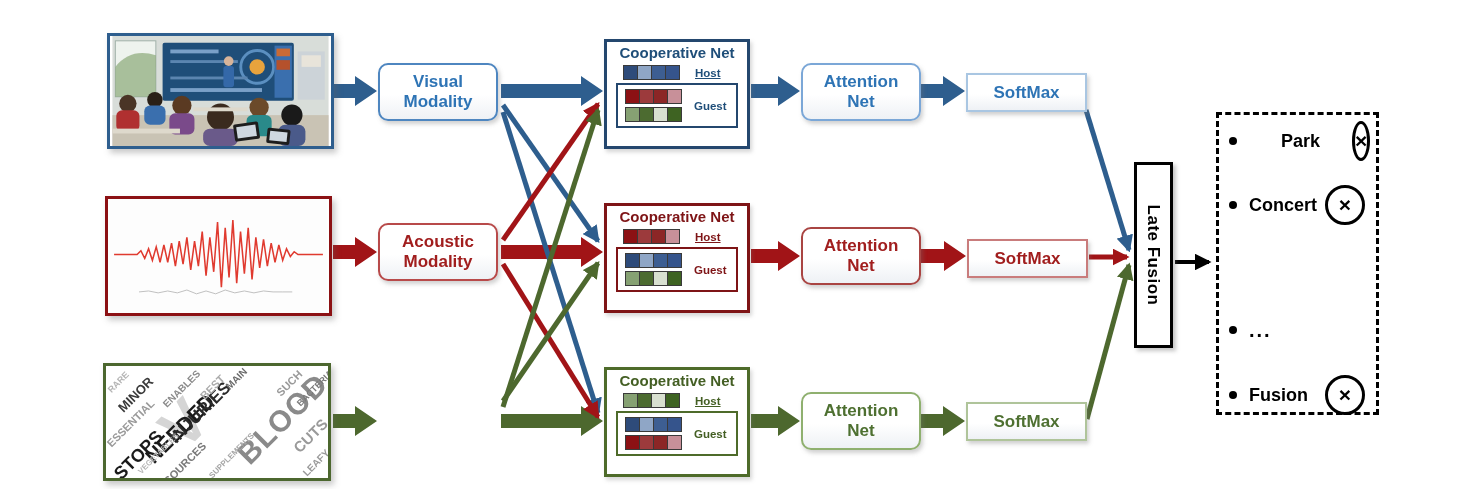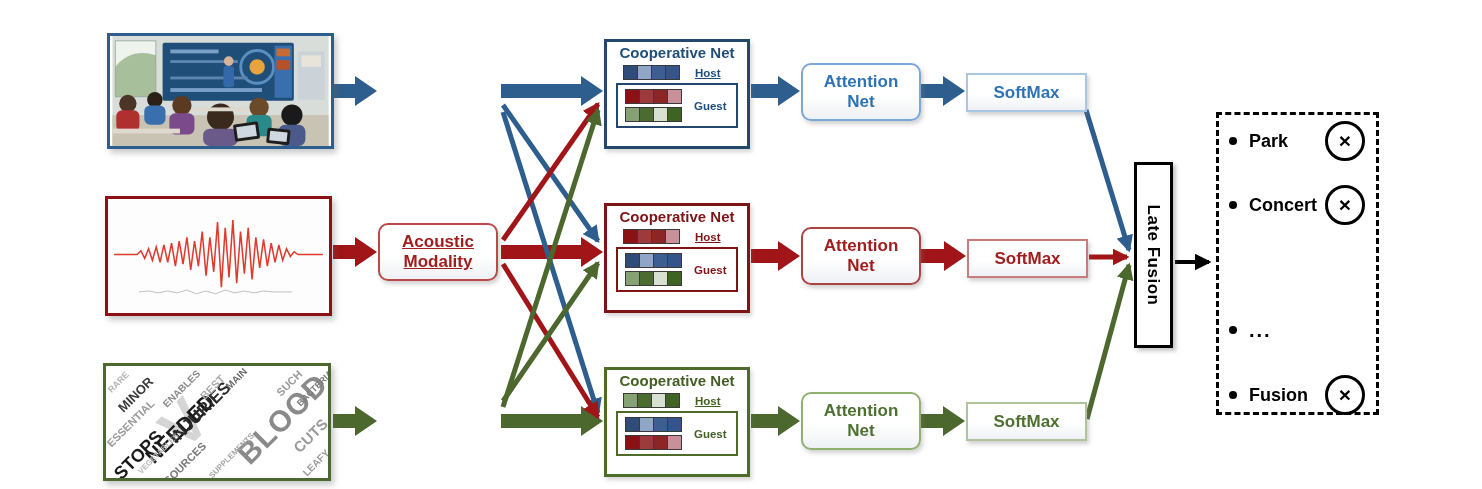--- a/index.html
+++ b/index.html
@@ -20,21 +20,21 @@
        text-align:center; font-weight:bold; background:linear-gradient(180deg,#ffffff 55%,#eef1f5);
        box-shadow:2px 3px 4px rgba(120,120,120,.35);}
   .rounded{border-radius:10px;}
   .modality,.attention{width:120px; height:58px; font-size:17px; line-height:1.2; border-style:solid; border-width:2px;}
   .modality span,.attention span{display:block; width:94px;}
   .softmax{width:121px; height:39px; font-size:17px; border-style:solid; border-width:2px;}
   
   .t-blue  {color:#2E74B5;}
   .t-red   {color:#A11E1E;}
   .t-green {color:#4E7031;}
-  .modality.t-blue {border-color:#4E86C0;} .modality.t-red {border-color:#B84A4A;text-decoration:underline;} .modality.t-green {border-color:#7E9E60;}
+  .modality.t-blue {border-color:#4E86C0;} .modality.t-red {border-color:#B84A4A;} .modality.t-green {border-color:#7E9E60;}
   .attention.t-blue{border-color:#7BA7D7;} .attention.t-red{border-color:#A94442;} .attention.t-green{border-color:#8FB06F;}
   .softmax.t-blue  {border-color:#A9C6E2;} .softmax.t-red  {border-color:#C97C7C;} .softmax.t-green  {border-color:#AFC49A;}
   
   .coop{position:absolute; box-sizing:border-box; width:146px; height:110px; background:#fff;
         border:3px solid; box-shadow:2px 3px 4px rgba(120,120,120,.3);}
   .coop.t-blue {border-color:#24476E; color:#1F4E79;}
   .coop.t-red  {border-color:#7E1416; color:#7E1416;}
   .coop.t-green{border-color:#4E6B2A; color:#445F24;}
   .coop-title{font-size:15px; font-weight:bold; text-align:center; margin-top:2px;}
   .host-row{display:flex; align-items:center; margin:4px 0 3px 16px;text-decoration:underline;}
@@ -192,20 +192,23 @@
     <span class="wc-word" style="left:168px; top:12px; font-size:11px; color:#9a9a9a;">SUCH</span>
     <span class="wc-word" style="left:186px; top:18px; font-size:9px;  color:#7a7a7a;">BACTERIA</span>
     <span class="wc-word" style="left:184px; top:62px; font-size:15px; color:#9a9a9a;">CUTS</span>
     <span class="wc-word" style="left:52px;  top:92px; font-size:11px; color:#7a7a7a;">SOURCES</span>
     <span class="wc-word" style="left:26px;  top:84px; font-size:8px;  color:#b5b5b5;">VEGETABLES</span>
     <span class="wc-word" style="left:96px;  top:86px; font-size:8px;  color:#a5a5a5;">SUPPLEMENTS</span>
     <span class="wc-word" style="left:194px; top:92px; font-size:10px; color:#9a9a9a;">LEAFY</span>
     <span class="wc-word" style="left:0px;   top:12px; font-size:9px;  color:#b5b5b5;">RARE</span>
   </div>
 
+  <div class="box rounded modality t-blue" style="left:378px; top:63px;">
+      <span>Visual Modality</span>
+    </div>
   <div class="box rounded modality t-red" style="left:378px; top:223px;">
       <span>Acoustic Modality</span>
     </div>
 
   <div class="coop t-blue" style="left:604px; top:39px;">
     <div class="coop-title">Cooperative Net</div>
     <div class="host-row">
       <div class="sq-row">
         <span class="sq" style="background: rgb(46, 75, 122);"></span>
         <span class="sq" style="background: rgb(143, 166, 198);"></span>
@@ -311,21 +314,21 @@
     </div>
   <div class="box softmax t-green" style="left:966px; top:402px;">
       <span>SoftMax</span>
     </div>
 
   <div id="late-fusion">
     <span>Late Fusion</span>
   </div>
 
   <div id="results">
-    <div class="result-row" style="top:4px;">
+    <div class="result-row" style="top:4px;gap:32px;">
       <span class="bullet"></span>
       <span class="result-label">Park</span>
       <span class="mark-circle">×</span>
     </div>
     <div class="result-row" style="top:68px;">
       <span class="bullet"></span>
       <span class="result-label">Concert</span>
       <span class="mark-circle">×</span>
     </div>
     <div class="result-row" style="top:193px;">

